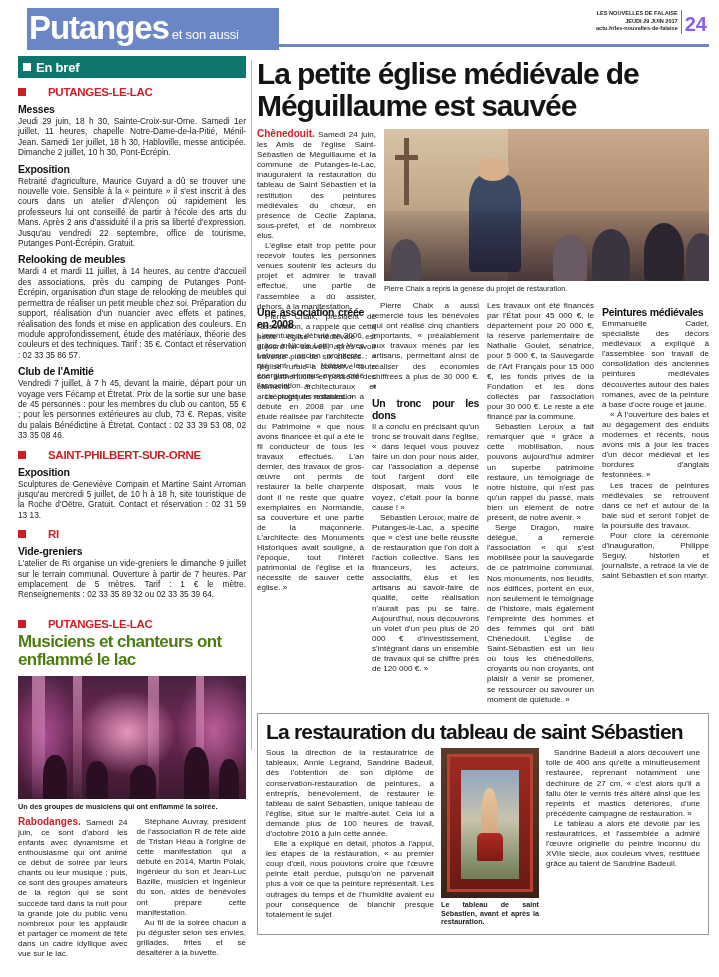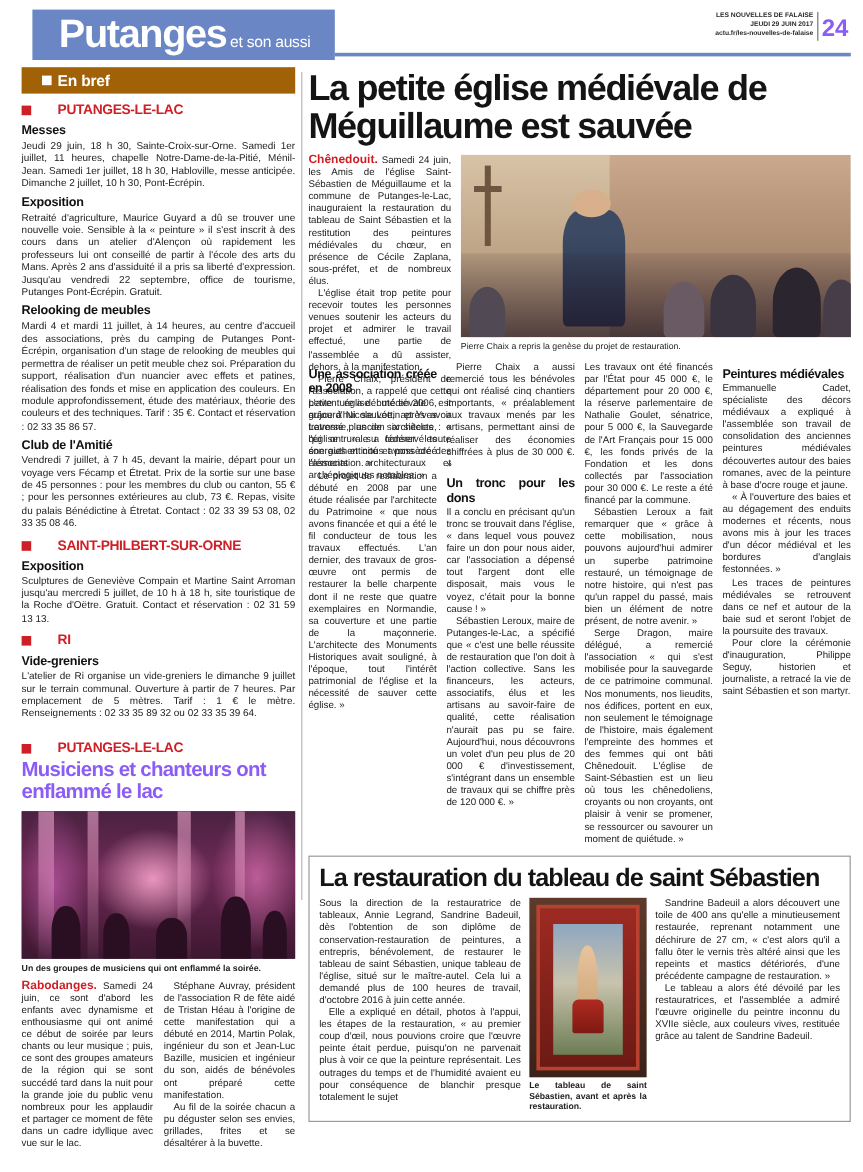--- a/index.html
+++ b/index.html
@@ -27,21 +27,21 @@
     left: 17px;
     top: 2px;
     width: 252px;
     height: 42px;
     background: #6b86c4;
   }
   .masthead-logo-inner {
     display: flex;
     align-items: baseline;
     height: 100%;
-    padding-left: 22px;
+    padding-left: 2px;
     box-sizing: border-box;
   }
   .masthead-title {
     color: #ffffff;
     font-size: 33px;
     font-weight: bold;
     letter-spacing: -1.1px;
     line-height: 40px;
   }
   .masthead-sub {
@@ -105,25 +105,25 @@
     position: absolute;
     left: 241px;
     top: 4px;
     width: 1px;
     height: 690px;
     background: #b9b9b9;
   }
 
   
   .enbref-bar {
-    background: #a16207;
+    background: #0f766e;
     height: 22px;
     display: flex;
     align-items: center;
-    padding-left: 17px;
+    padding-left: 5px;
     box-sizing: border-box;
   }
   .enbref-bar .sq {
     width: 8px; height: 8px; background: #ffffff; margin-right: 5px;
   }
   .enbref-bar .txt {
     color: #ffffff; font-size: 13px; font-weight: bold; letter-spacing: -0.2px;
   }
 
   .town {
@@ -151,21 +151,21 @@
     color: #222;
     margin: 0 0 2px 0;
   }
 
   
   .lf-title {
     font-size: 17px;
     font-weight: bold;
     line-height: 18.5px;
     letter-spacing: -0.6px;
-    color: #8b5cf6;
+    color: #4d7c0f;
     margin: 1px 0 6px 0;
   }
   .photo {
     background: #3b2733;
     width: 100%;
     position: relative;
     overflow: hidden;
   }
   .caption {
     font-size: 7.3px;

